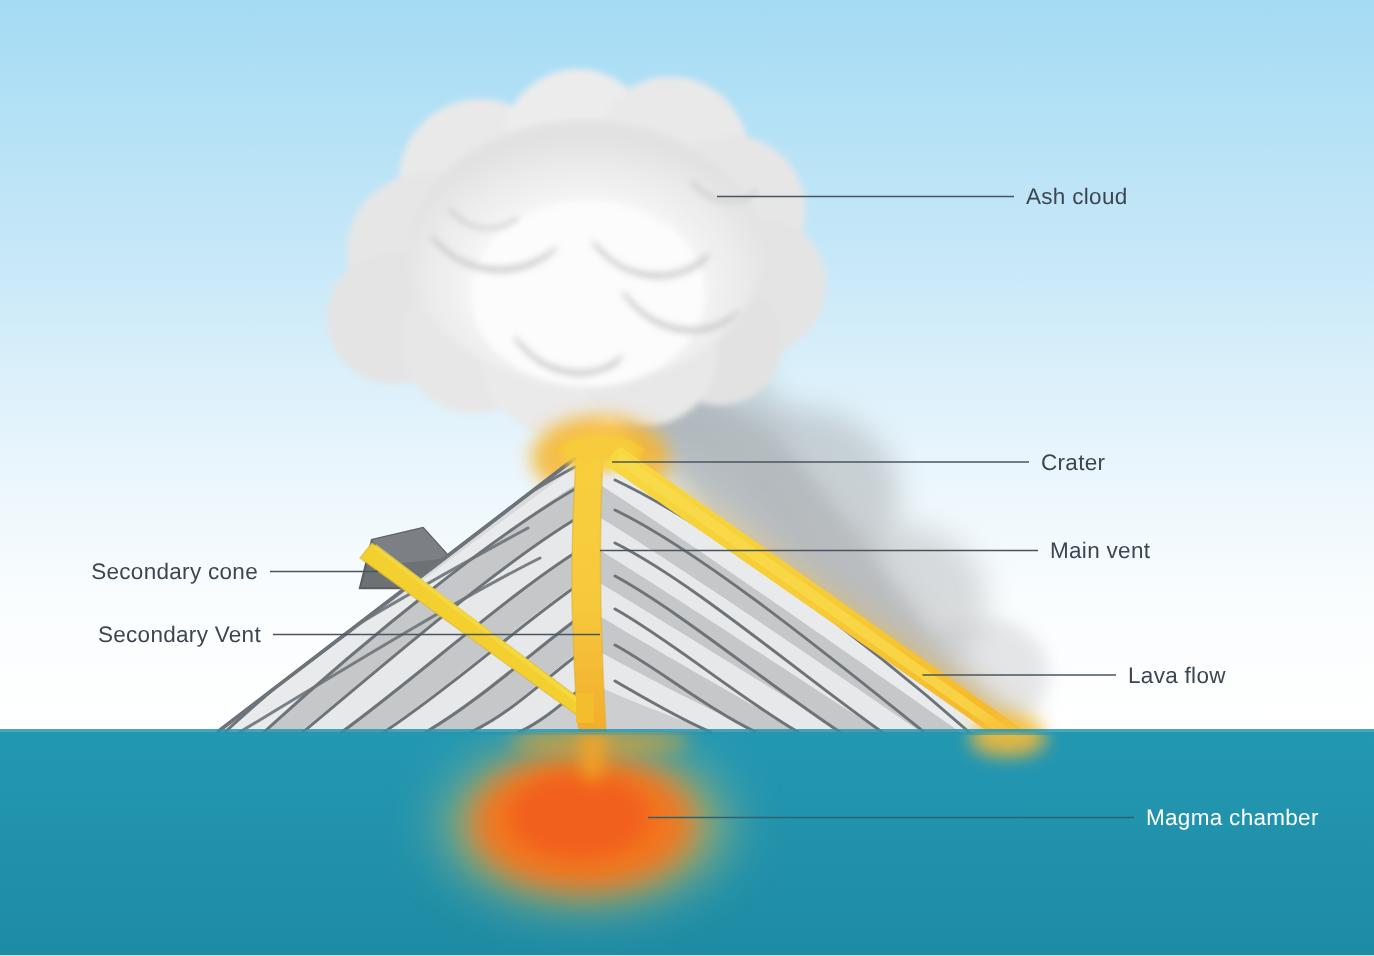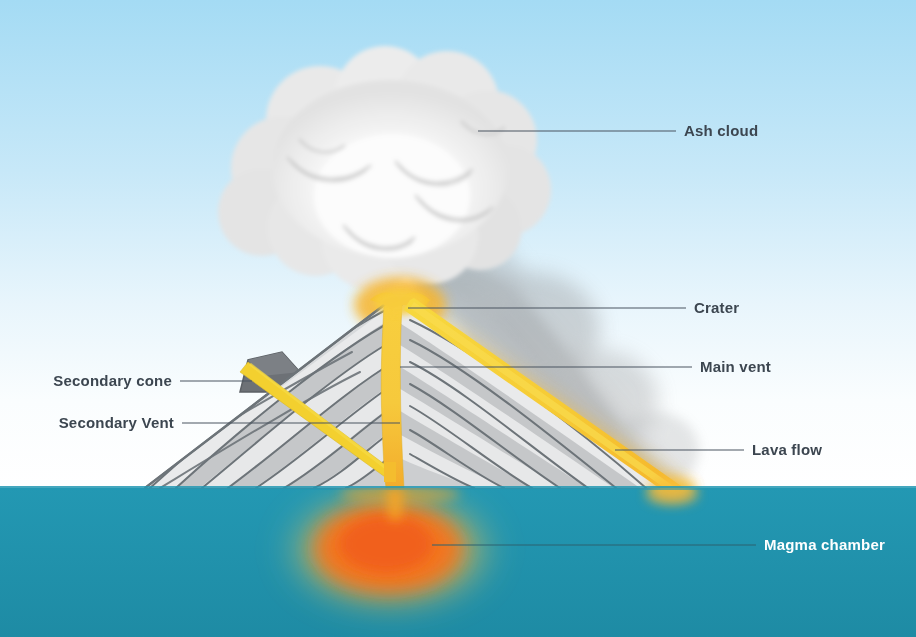--- a/index.html
+++ b/index.html
@@ -7,21 +7,20 @@
     margin: 0;
     padding: 0;
     background: #ffffff;
   }
   #stage {
     position: relative;
     width: 916px;
     height: 637px;
     overflow: hidden;
     font-family: "Liberation Sans", sans-serif;
-    font-weight: bold;
   }
   #stage svg {
     display: block;
     width: 916px;
     height: 637px;
   }
   .lbl {
     font-family: "Liberation Sans", sans-serif;
     font-size: 15px;
     fill: #3c4650;

